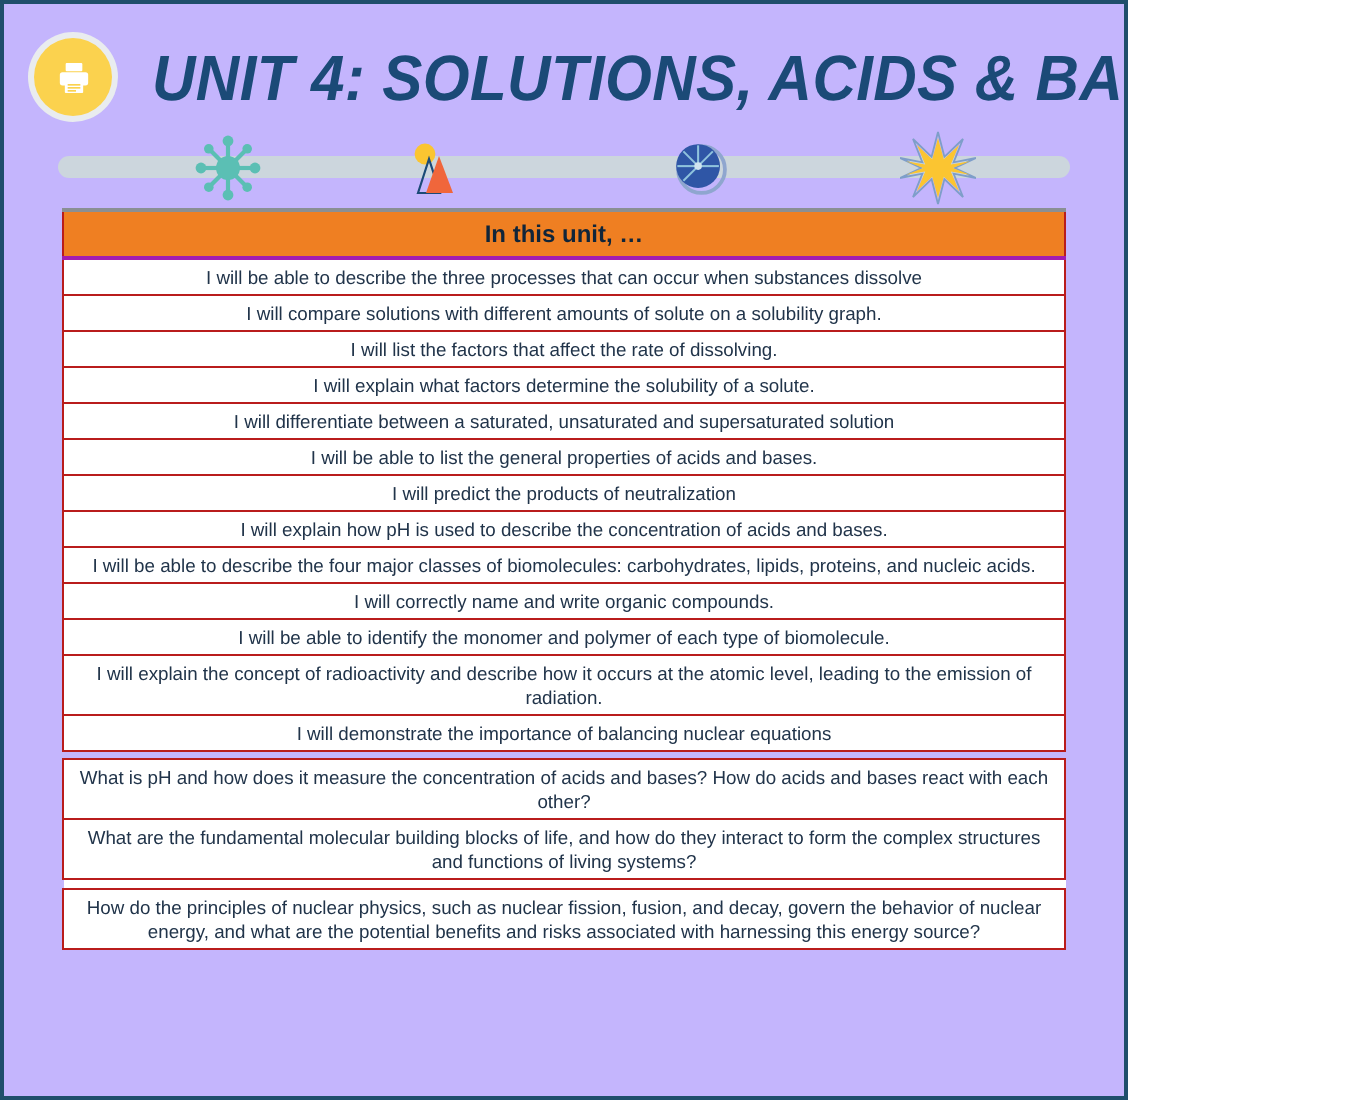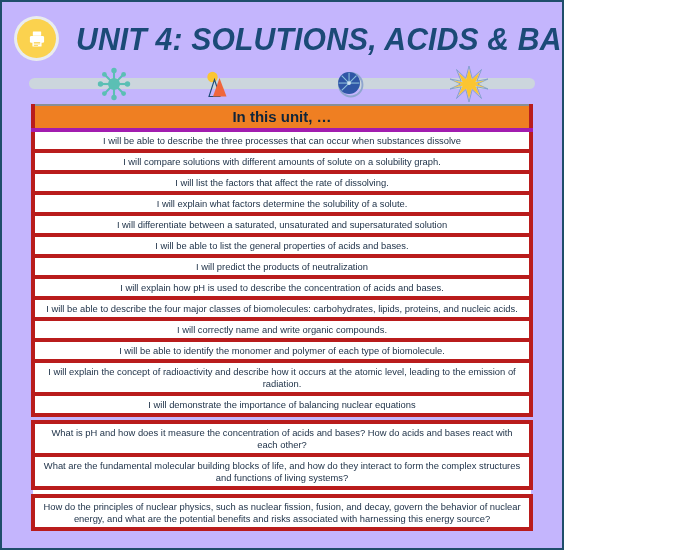--- a/index.html
+++ b/index.html
@@ -102,37 +102,37 @@
   
   .table-wrap {
     margin: 4px 29px 0 29px;
   }
   table {
     width: 100%;
     border-collapse: collapse;
     table-layout: fixed;
   }
   td {
-    border: 4px solid #b91c1c;
+    border: 1px solid #b91c1c;
     color: #21344a;
     font-size: 9.4px;
     line-height: 12px;
     text-align: center;
     padding: 2.5px 6px;
     vertical-align: middle;
     background: #ffffff;
   }
   td.section-head {
     font-weight: bold;
-    font-size: 15px;
+    font-size: 12px;
     line-height: 14px;
     padding: 4px 6px;
     color: #10253a;
     border-top: 2px solid #8a8f94;
-    border-bottom: 4px solid #a21caf;
+    border-bottom: 2px solid #a21caf;
   }
   td.head-orange { background: #ef7f22; }
   td.head-teal   { background: #71c6bd; }
 
   .spacer-row td {
     border: none;
     height: 4px;
     padding: 0;
     background: #ffffff;
   }

